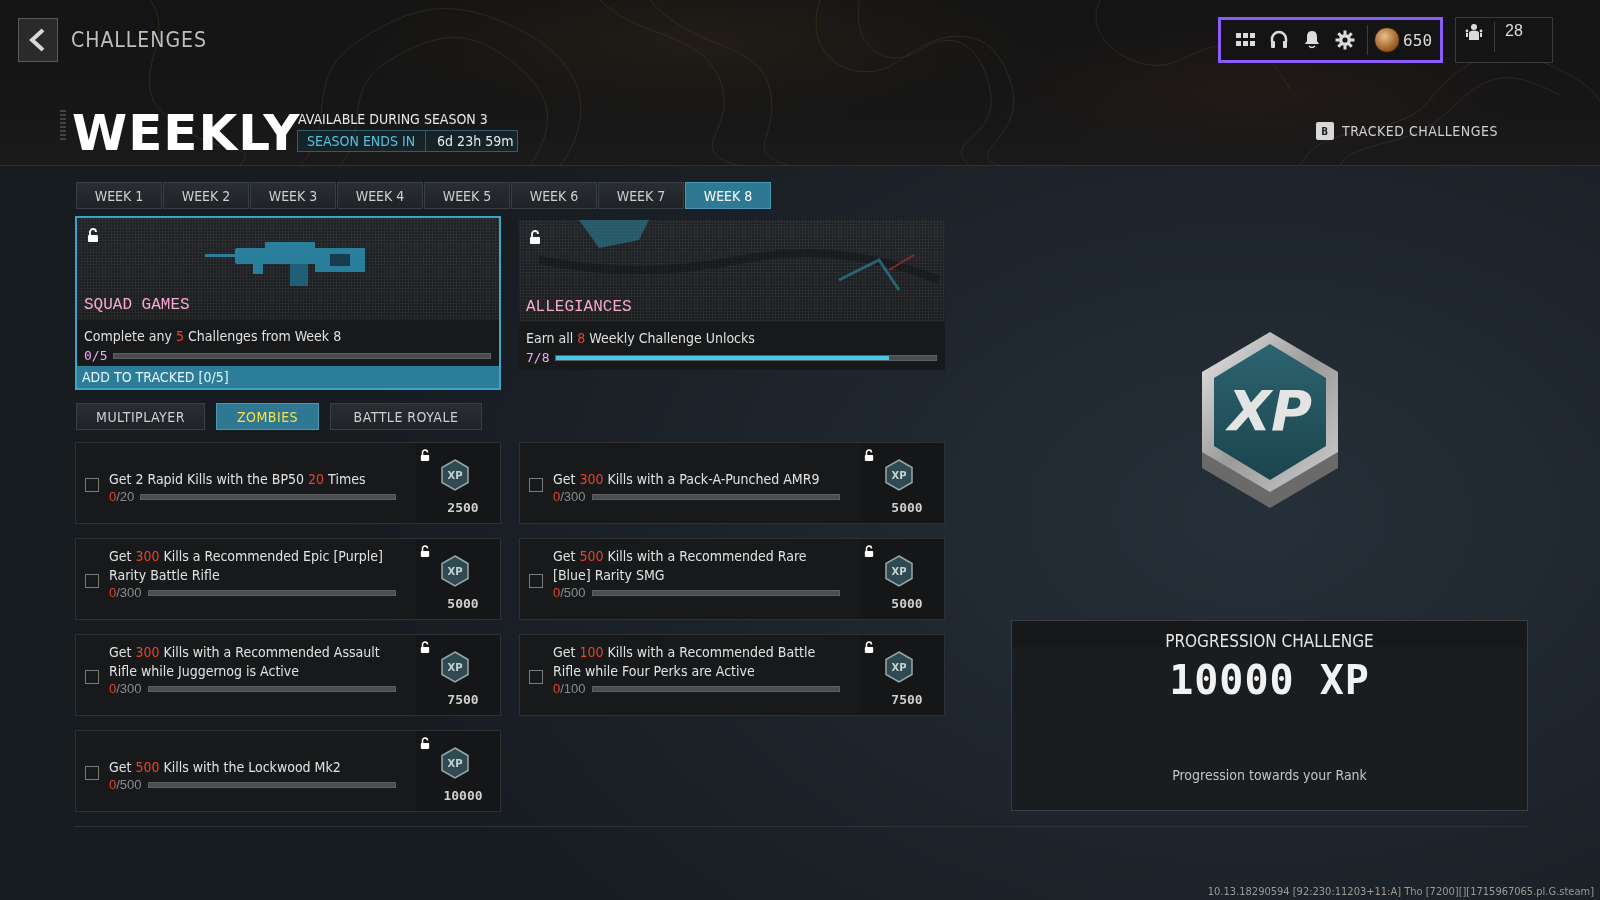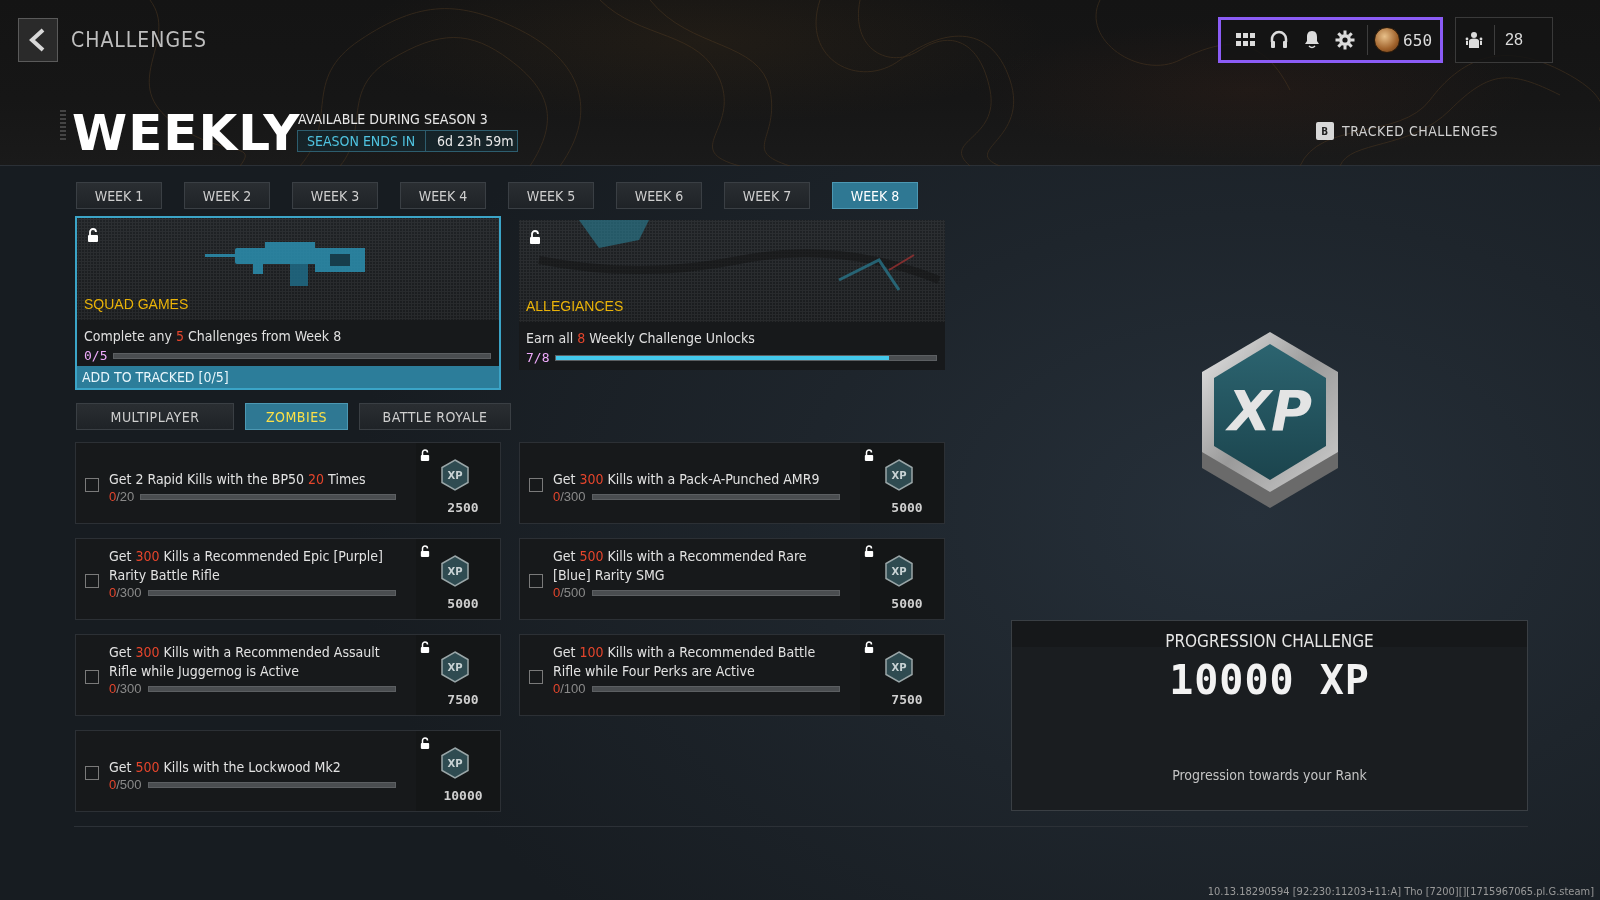--- a/index.html
+++ b/index.html
@@ -43,21 +43,21 @@
   .topbar .sep { width: 1px; height: 30px; background: #3d3d3d; margin: 0 6px; }
   .cp { display: flex; align-items: center; gap: 3px; font-size: 16px; color: #ddd; font-family: "DejaVu Sans Mono", monospace; }
   .coin {
     width: 26px; height: 26px; border-radius: 50%;
     background: radial-gradient(circle at 40% 35%, #e8c08a, #a0622b 60%, #5a3212);
     border: 1px solid #2a1a0a;
   }
   .topbar2 {
     position: absolute; left: 1455px; top: 17px; height: 46px; width: 98px;
     border: 1px solid #3a3a3a; background: rgba(20,20,20,0.85);
-    display: flex; align-items: center; padding: 16px 8px;
+    display: flex; padding: 4px 8px;
   }
   .topbar2 .cnt { font-size: 16px; color: #ddd; margin-left: 10px; }
 
   .weekly {
     position: absolute; left: 72px; top: 104px; font-size: 50px; font-weight: bold;
     color: #fff; letter-spacing: 1px; font-family: "DejaVu Sans", sans-serif;
   }
   .weekly-side {
     position: absolute; left: 60px; top: 110px; width: 6px; height: 30px;
     background: repeating-linear-gradient(180deg, #444 0 2px, transparent 2px 4px);
@@ -79,21 +79,21 @@
     position: absolute; left: 1316px; top: 122px; display: flex; align-items: center; gap: 8px;
     font-size: 14px; color: #d0d0d0; letter-spacing: 0.5px;
     font-family: "DejaVu Sans Condensed", "DejaVu Sans", sans-serif;
   }
   .kbd {
     width: 18px; height: 18px; background: #d8d8d8; color: #222; font-size: 10px; font-weight: bold;
     display: flex; align-items: center; justify-content: center; border-radius: 2px;
   }
 
   
-  .weeks { position: absolute; left: 76px; top: 182px; display: flex; gap: 22px; }
+  .weeks { position: absolute; left: 76px; top: 182px; display: flex; gap: 1px; }
   .wtab {
     width: 86px; height: 27px; border: 1px solid #3a3f44;
     background: linear-gradient(180deg, #2a2e32, #1f2327);
     color: #cfcfcf; font-size: 14px; display: flex; align-items: center; justify-content: center;
     font-family: "DejaVu Sans Condensed", "DejaVu Sans", sans-serif;
   }
   .wtab.active { background: #2f7893; border-color: #4c98b3; color: #fff; }
 
   
   .feat {
@@ -102,22 +102,22 @@
   }
   .feat .art {
     position: absolute; left: 0; top: 0; width: 100%; height: 102px;
     background:
       radial-gradient(circle, rgba(255,255,255,0.06) 1px, transparent 1.2px) 0 0/3px 3px,
       linear-gradient(180deg, #1f2225, #1a1c1e);
   }
   .feat.sel { border: 2px solid #3ba4c7; }
   .feat .lock { position: absolute; left: 10px; top: 10px; }
   .feat .name {
-    position: absolute; left: 7px; top: 78px; font-size: 14px; color: #eab308;
-    font-family: Liberation Sans, sans-serif;
+    position: absolute; left: 7px; top: 78px; font-size: 16px; color: #f9a8d4;
+    font-family: Liberation Mono, monospace;
   }
   .feat .desc {
     position: absolute; left: 7px; top: 110px; font-size: 14px; color: #e0e0e0;
     font-family: "DejaVu Sans Condensed", "DejaVu Sans", sans-serif;
   }
   .feat .prog { position: absolute; left: 7px; top: 130px; right: 8px; display: flex; align-items: center; gap: 6px; }
   .feat .ptxt { font-size: 13px; color: #f0abfc; font-family: "DejaVu Sans Mono", monospace; }
   .bar { flex: 1; height: 6px; background: #4a4d50; border: 1px solid #5c5f62; position: relative; }
   .bar .fill { position: absolute; left: 0; top: 0; bottom: 0; background: #43c8ea; }
   .feat .addtrk {
@@ -349,21 +349,21 @@
   </div>
   <div class="prog">
     <span class="ptxt">7/8</span>
     <div class="bar">
         <div class="fill" style="width:87.5%"></div>
       </div>
   </div>
 </div>
 
 <div class="modes">
-  <div class="mtab" style="width:158px">MULTIPLAYER</div>
+  <div class="mtab" style="width:129px">MULTIPLAYER</div>
   <div class="mtab active" style="width:103px">ZOMBIES</div>
   <div class="mtab" style="width:152px">BATTLE ROYALE</div>
 </div>
 
 <div class="ch" style="left:75px; top:442px;">
   <div class="cb"></div>
   <div class="txt" style="top:27px"><span>Get 2 Rapid Kills with the BP50 </span><span class="hl">20</span><span> Times</span></div>
   <div class="prog" style="top:46px">
     <span class="ptxt"><span class="cur">0</span><span>/20</span></span>
     <div class="bar"></div>

